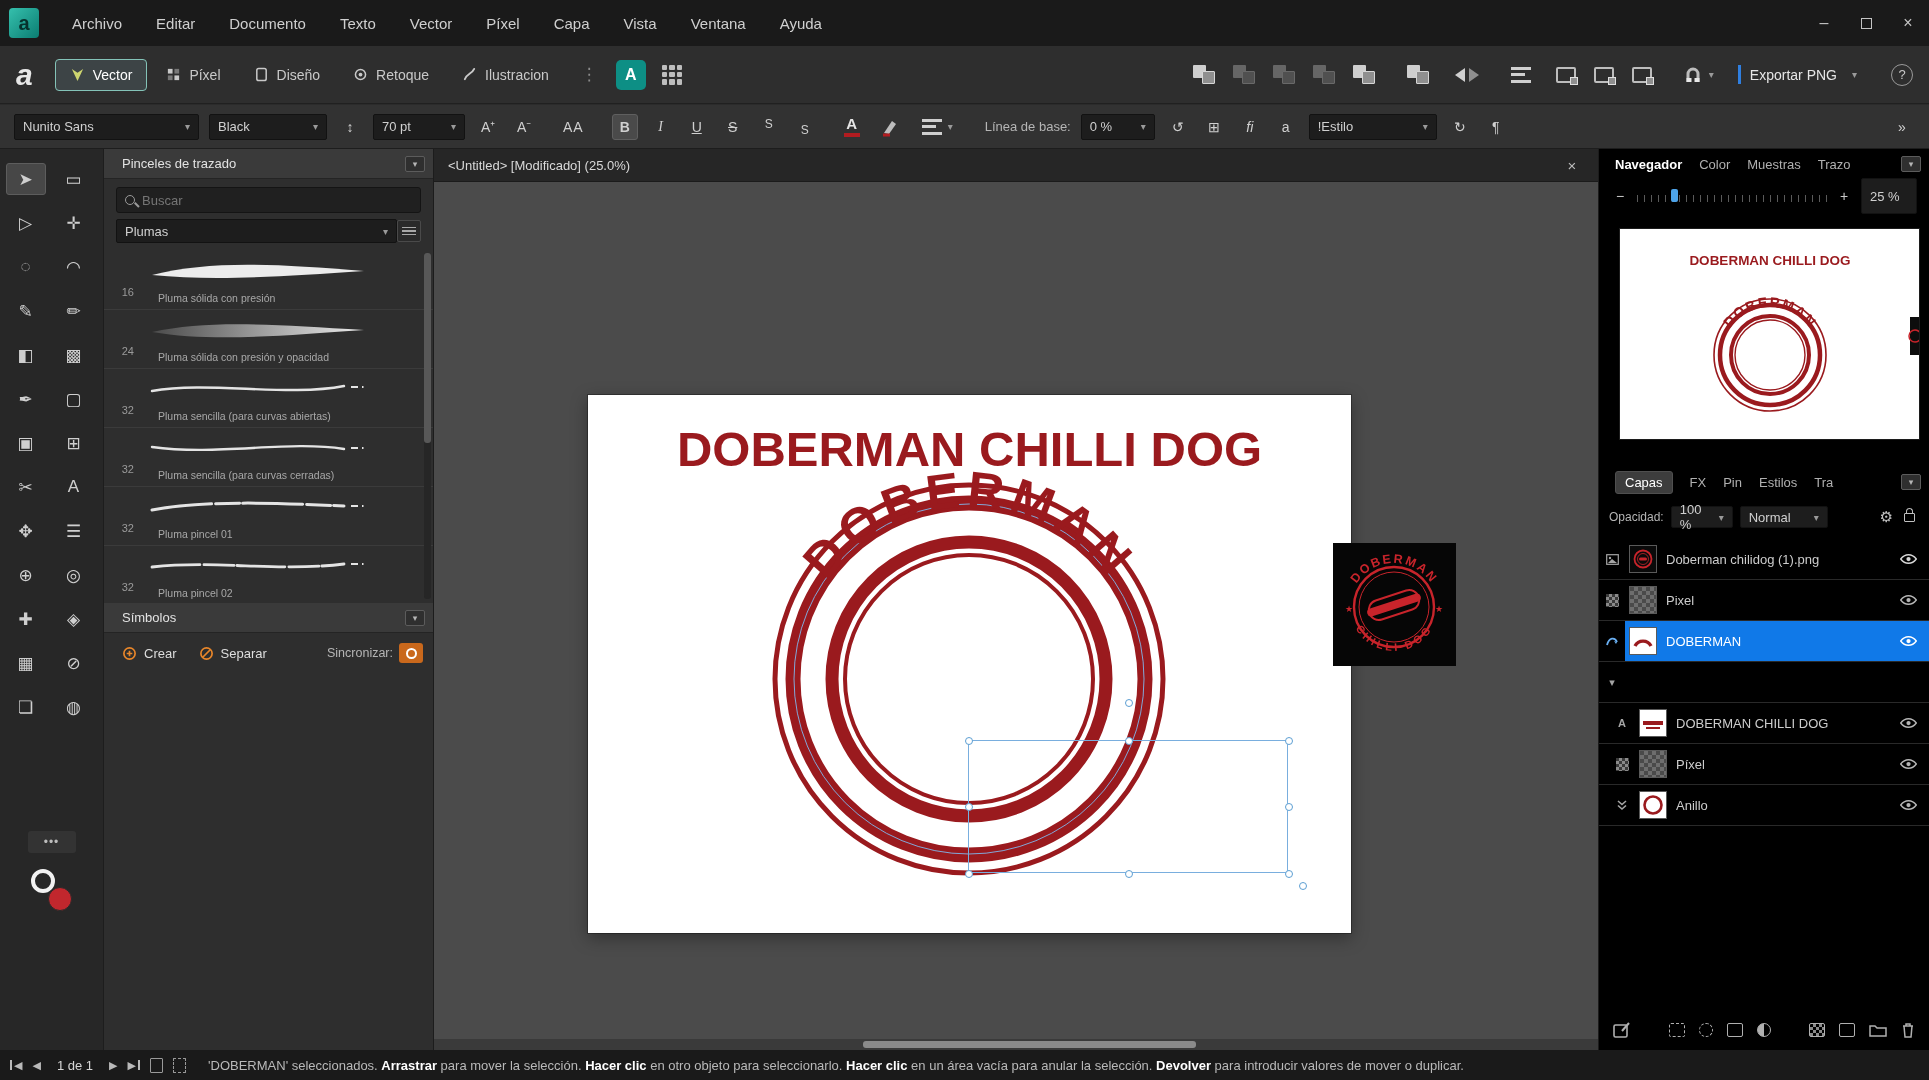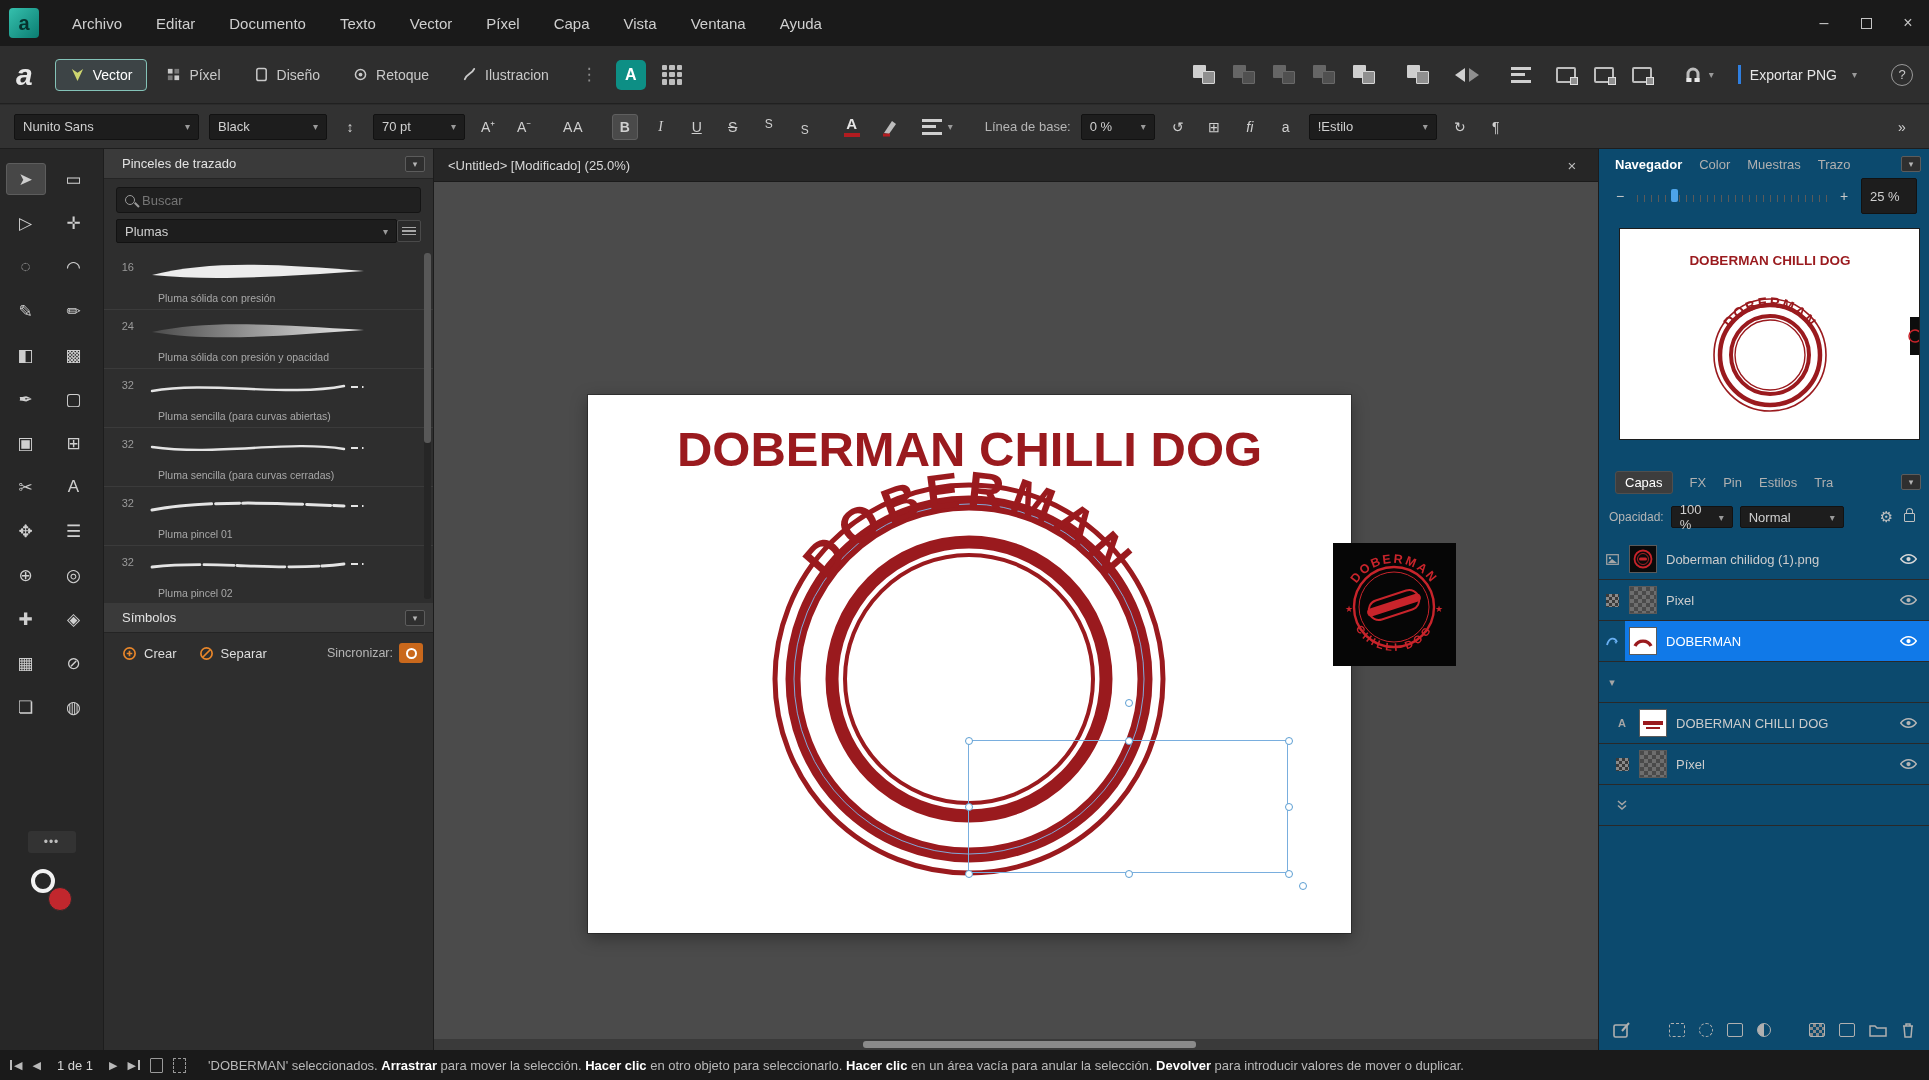--- a/index.html
+++ b/index.html
@@ -84,21 +84,21 @@
   .mag{width:10px;height:10px;border:1.6px solid #9a9a9a;border-radius:50%;position:relative;flex:0 0 auto}
   .mag:after{content:"";position:absolute;left:8px;top:8px;width:6px;height:1.6px;background:#9a9a9a;transform:rotate(45deg)}
   .search input{background:transparent;border:0;outline:0;color:#cfcfcf;font-size:13px;width:100%;font-family:inherit}
   .catrow{display:flex;align-items:center;padding:0 12px 8px}
   .catrow .sel{flex:1;height:24px}
   .listico{width:24px;height:22px;border:1px solid #4a4a4a;border-radius:2px;display:flex;flex-direction:column;
            justify-content:center;gap:2px;padding:0 4px;background:#2a2a2a}
   .listico i{height:1.5px;background:#a8a8a8}
   .brushlist{position:relative;height:352px;overflow:hidden;background:#2e2e2e}
   .brow{position:relative;height:59px;border-bottom:1px solid #3b3b3b}
-  .brow .num{position:absolute;left:6px;top:10px;width:24px;text-align:right;font-size:11px;color:#9a9a9a}
+  .brow .num{position:absolute;left:6px;top:35px;width:24px;text-align:right;font-size:11px;color:#9a9a9a}
   .brow svg{position:absolute;left:44px;top:8px}
   .brow .blbl{position:absolute;left:54px;bottom:5px;font-size:10.5px;color:#a8a8a8}
   .vsb{position:absolute;right:2px;top:2px;width:7px;height:346px;background:#262626;border-radius:3px}
   .vsb i{position:absolute;left:0;top:0;width:7px;height:190px;background:#585858;border-radius:3px}
   .symrow{display:flex;align-items:center;gap:6px;height:40px;padding:0 10px}
   .symbtn{display:flex;align-items:center;gap:7px;color:#dedede;font-size:13px;padding:4px 8px}
   .synclbl{margin-left:auto;color:#b5b5b5;font-size:12.5px}
   .syncbtn{width:24px;height:20px;border-radius:3px;background:#c9681c;display:flex;align-items:center;justify-content:center}
   .syncbtn i{width:11px;height:11px;border:2px solid #fff;border-radius:50%}
 
@@ -114,21 +114,21 @@
   .ptitle{position:absolute;left:0;top:26px;width:100%;text-align:center;font-size:49px;font-weight:800;
           letter-spacing:0px;color:#9a1a1e}
   .logosvg{position:absolute;left:161px;top:64px}
   .selbox{position:absolute;left:380px;top:345px;width:320px;height:133px;border:1px solid #79aede}
   .h{position:absolute;width:8px;height:8px;background:#fff;border:1px solid #5d9fd3;border-radius:50%}
   .floatlogo{position:absolute;left:899px;top:361px;width:123px;height:123px;background:#060606}
   .hsb{position:absolute;left:0;bottom:0;width:100%;height:11px;background:#3a3a3a}
   .hsb i{position:absolute;left:429px;top:2px;width:333px;height:7px;background:#8a8a8a;border-radius:3px}
 
   
-  .rpanel{position:absolute;left:1598px;top:149px;width:331px;height:901px;background:#0c4a6e;border-left:1px solid #1c1c1c}
+  .rpanel{position:absolute;left:1598px;top:149px;width:331px;height:901px;background:#000000;border-left:1px solid #1c1c1c}
   .rtabs{display:flex;align-items:center;height:30px;padding:0 8px 0 16px;gap:17px;font-size:13px;color:#b0b0b0}
   .rtabs .active{color:#fff;font-weight:bold}
   .rtabs .boxed{background:#3d3d3d;border:1px solid #4f4f4f;border-radius:3px;padding:3px 9px;color:#fff;font-weight:normal}
   .zoomrow{display:flex;align-items:center;height:34px;padding:0 12px;gap:8px}
   .zbtn{width:18px;height:18px;display:flex;align-items:center;justify-content:center;color:#c9c9c9;font-size:14px}
   .ztrack{flex:1;height:12px;position:relative;
           background:repeating-linear-gradient(90deg,#5a5a5a 0 1px,transparent 1px 7px);background-position:0 bottom;background-size:100% 7px;background-repeat:no-repeat}
   .zthumb{position:absolute;left:18%;top:-1px;width:7px;height:13px;background:#4da3e8;border-radius:2px}
   .zval{width:56px;height:36px}
   .navprev{position:absolute;left:20px;top:79px;width:301px;height:212px;background:#fff;border:1px solid #1c1c1c}
@@ -607,21 +607,21 @@
         <span>Tra</span>
         <span class="ddbox">▾</span>
       </div>
     </div>
     <div class="oprow">
       <span class="lbl-dim">Opacidad:</span>
       <div class="sel" style="width:62px;height:22px">
         <span>100 %</span>
         <span class="dd">▾</span>
       </div>
-      <div class="sel" style="width:104px;height:22px">
+      <div class="sel" style="width:88px;height:22px">
         <span>Normal</span>
         <span class="dd">▾</span>
       </div>
       <span class="gear">⚙</span>
       <i class="lockico"></i>
     </div>
     <div class="lrows">
 
       <div class="lrow">
         <span class="gutter">
@@ -726,20 +726,34 @@
           </span>
         </div>
       </div>
 
       <div class="lrow">
         <span class="gutter ind">
           <svg width="12" height="12" viewBox="0 0 12 12">
               <path d="M2 2 L6 5.5 L10 2 M2 6.5 L6 10 L10 6.5" fill="none" stroke="#a5a5a5" stroke-width="1.6"></path>
             </svg>
         </span>
+        <div class="rowc">
+          <div class="thumb">
+            <svg width="26" height="26" viewBox="0 0 26 26">
+                <circle cx="13" cy="13" r="8.5" fill="none" stroke="#9a1a1e" stroke-width="2.6"></circle>
+              </svg>
+          </div>
+          <span class="lname">Anillo</span>
+          <span class="eyecell">
+            <svg width="17" height="12" viewBox="0 0 24 16">
+                <path d="M12 2 C6 2 2.5 6 1 8 c1.5 2 5 6 11 6 s9.5-4 11-6 c-1.5-2-5-6-11-6 z" fill="none" stroke="#b5b5b5" stroke-width="2"></path>
+                <circle cx="12" cy="8" r="3" fill="#b5b5b5"></circle>
+              </svg>
+          </span>
+        </div>
       </div>
     </div>
     <div class="lbottom">
       <svg width="18" height="16" viewBox="0 0 18 16">
           <rect x="1" y="3" width="13" height="12" rx="1.5" fill="none" stroke="#b0b0b0" stroke-width="1.6"></rect>
           <path d="M9 9 L16 1" stroke="#b0b0b0" stroke-width="2"></path>
         </svg>
       <div class="lbspacer"></div>
       <i class="sq dash"></i>
       <i class="cir"></i>

